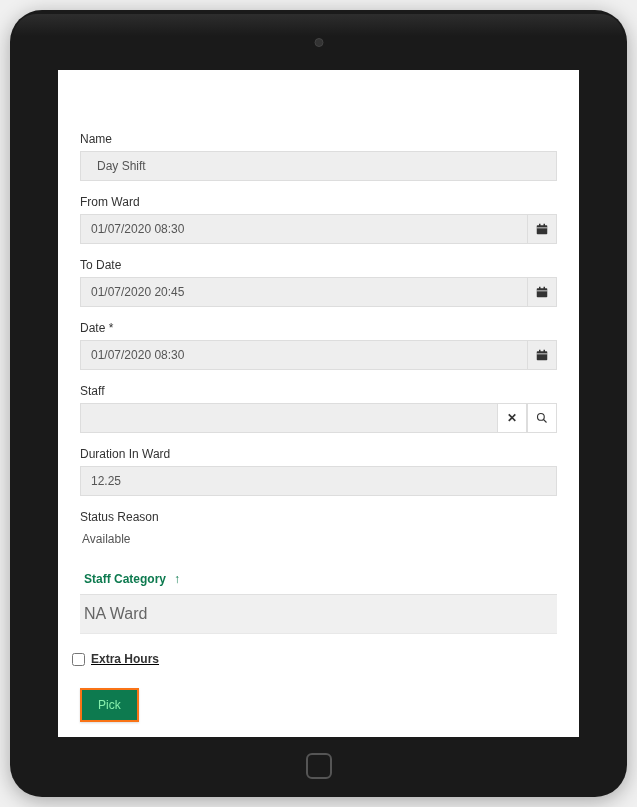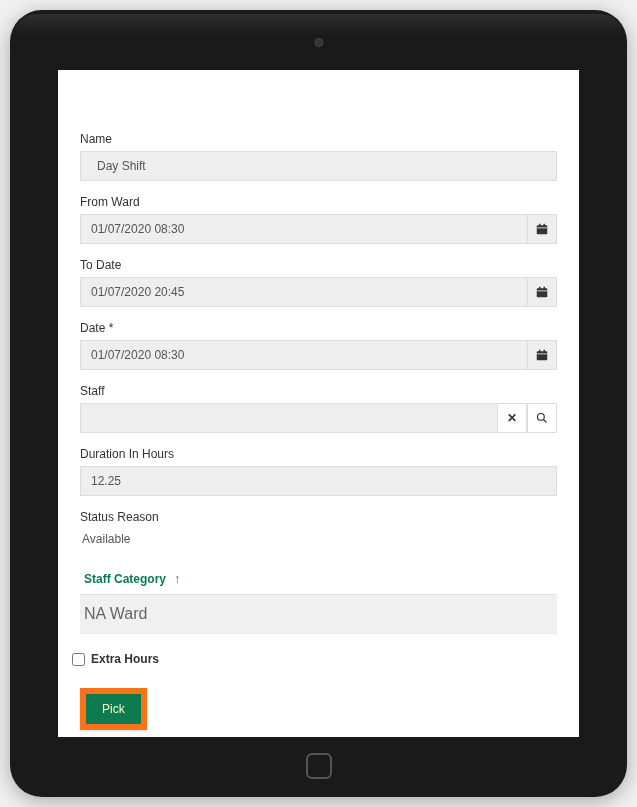--- a/index.html
+++ b/index.html
@@ -151,35 +151,36 @@
       background: #f0f0f0;
       border-bottom: 1px solid #e8e8e8;
       margin-bottom: 18px;
     }
     .checkbox-row {
       display: flex;
       align-items: center;
       gap: 6px;
       margin-bottom: 22px;
       margin-left: -8px;
+      text-decoration: underline;
     }
     .checkbox-row input[type="checkbox"] {
       width: 13px;
       height: 13px;
       cursor: pointer;
     }
     .checkbox-label {
       font-size: 12px;
       font-weight: 600;
       color: #333;
     }
     .pick-btn {
       background: #0d7a4f;
-      color: #fef9c3;
-      border: 6px solid #f97316;
+      color: #86efac;
+      border: 2px solid #f97316;
       padding: 8px 16px;
       font-size: 12px;
       cursor: pointer;
       box-shadow: 0 1px 2px rgba(0,0,0,0.15);
     }
     .calendar-svg { width: 12px; height: 12px; }
   </style>
 </head>
 <body>
 
@@ -257,21 +258,21 @@
         <div class="icon-btn light">
           <svg width="12" height="12" viewBox="0 0 16 16">
             <circle cx="6.5" cy="6.5" r="4.5" fill="none" stroke="#333" stroke-width="1.5"></circle>
             <line x1="10" y1="10" x2="14" y2="14" stroke="#333" stroke-width="1.5"></line>
           </svg>
         </div>
       </div>
     </div>
 
     <div class="form-group">
-      <label class="label">Duration In Hours</label>
+      <label class="label">Duration In Ward</label>
       <div class="input">
         <span>12.25</span>
       </div>
     </div>
 
     <div class="status-reason">
       <label class="label">Status Reason</label>
       <div class="status-value">Available</div>
     </div>
 

